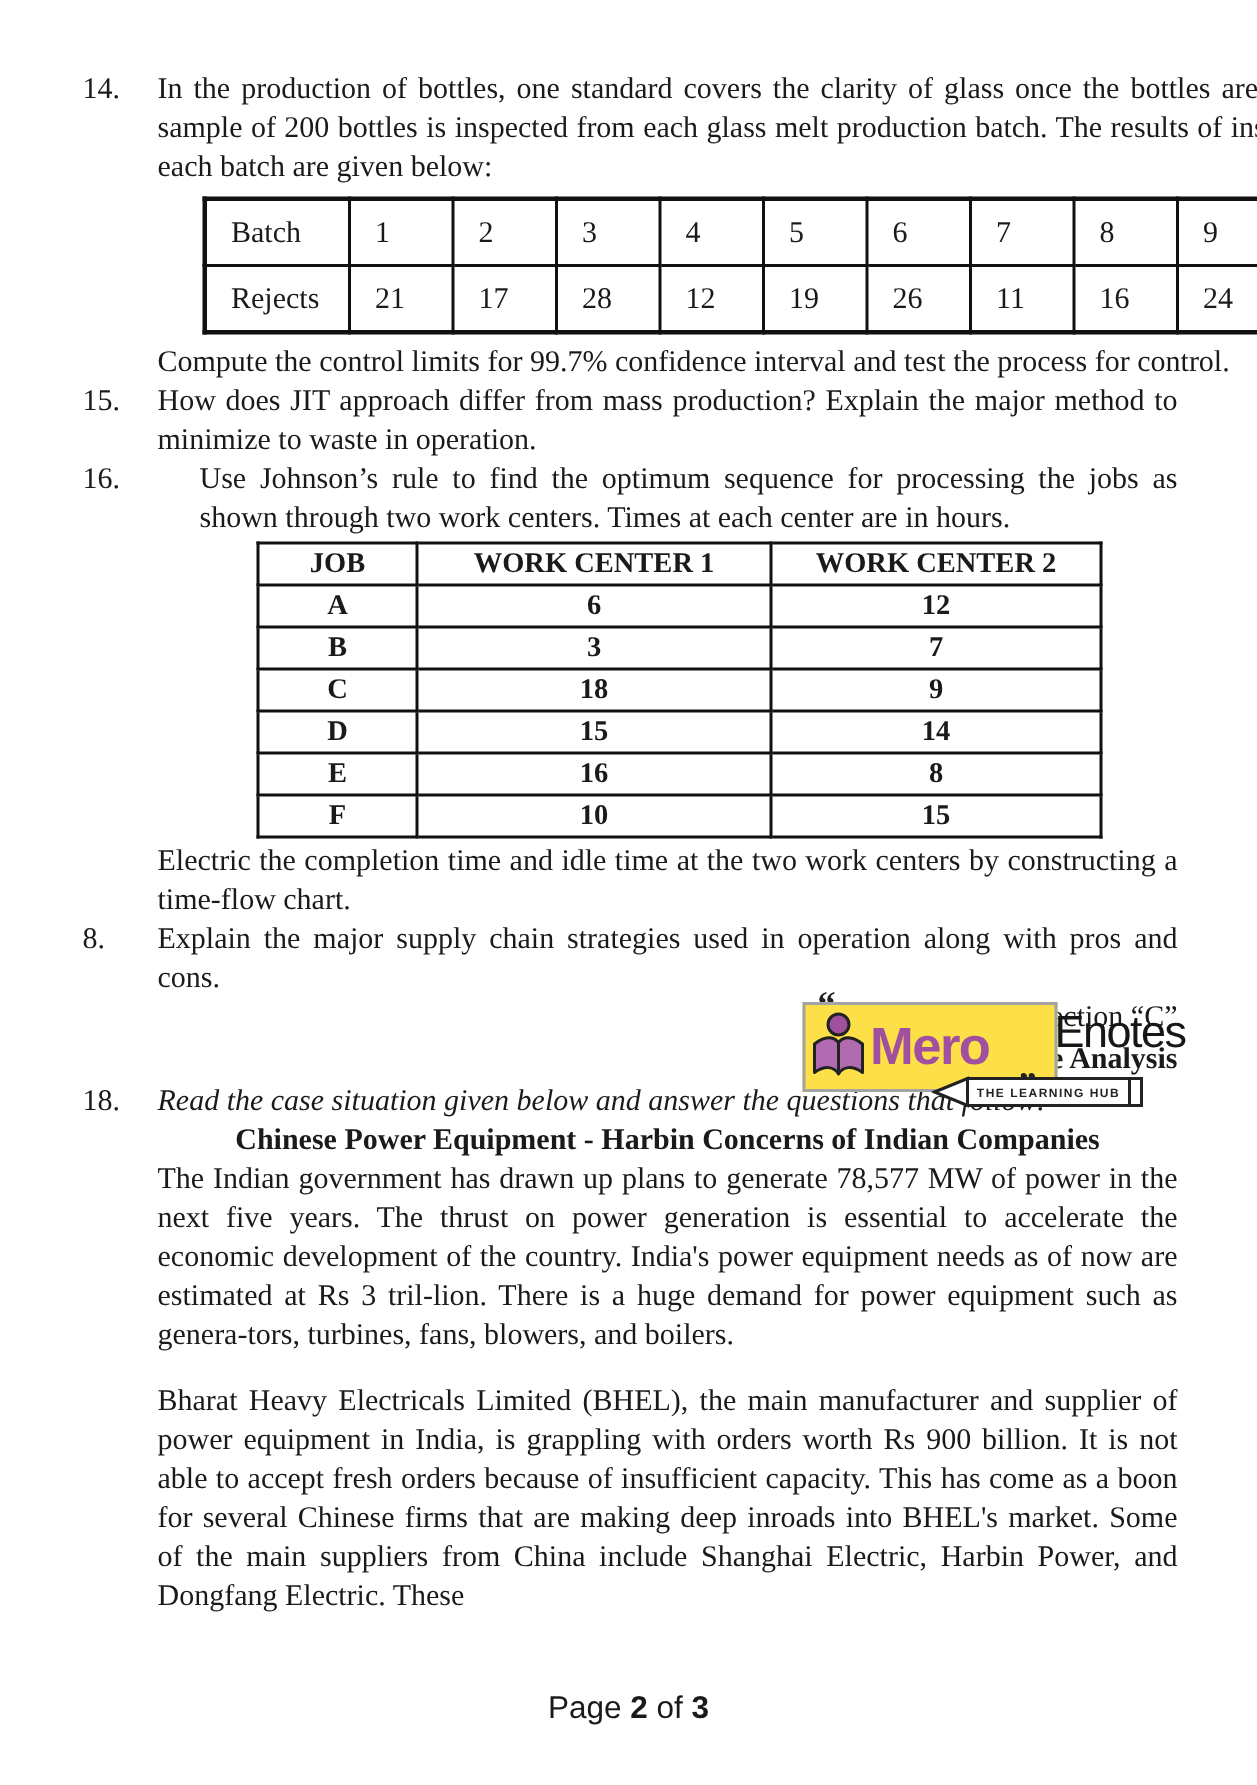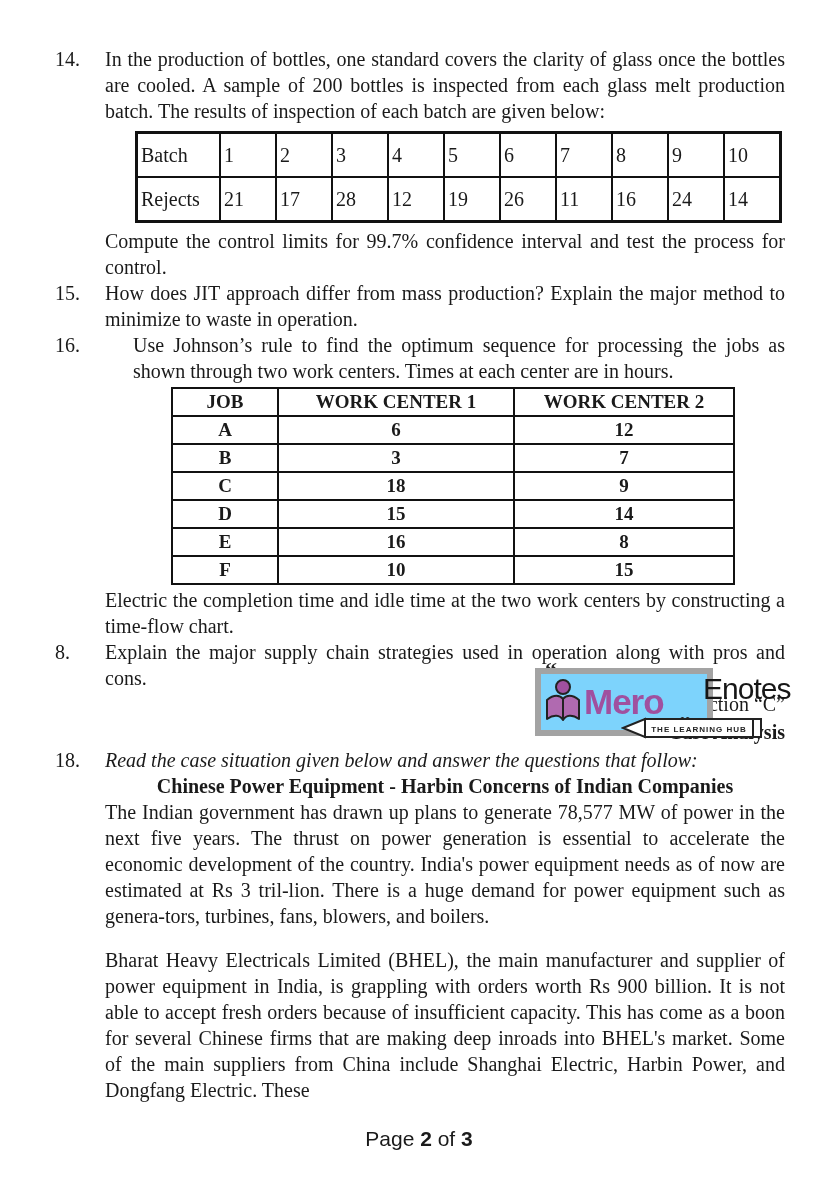--- a/index.html
+++ b/index.html
@@ -17,21 +17,21 @@
   }
   .q-row{display:flex;align-items:flex-start;}
   .q-num{width:50px;flex-shrink:0;}
   .q-body{flex:1;text-align:justify;}
   .indent16{padding-left:28px;}
   
   .batch-table{border-collapse:collapse;margin:7px 0 5px 30px;border:3px solid #111;}
   .batch-table td{
     border:2px solid #111;
     height:42px;min-width:51px;max-width:51px;
-    padding:0 0 0 3px;vertical-align:middle;font-size:20px;
+    padding:0 0 0 16px;vertical-align:middle;font-size:20px;
   }
   .batch-table td.rowlabel{min-width:78px;max-width:78px;}
   
   .job-table{border-collapse:collapse;margin:3px 0 2px 66px;border:2px solid #111;}
   .job-table th,.job-table td{
     border:2px solid #111;text-align:center;font-weight:bold;
     font-size:19px;height:25px;padding:0 6px;
   }
   .job-table th:nth-child(1),.job-table td:nth-child(1){width:92px;}
   .job-table th:nth-child(2),.job-table td:nth-child(2){width:222px;}
@@ -42,21 +42,21 @@
   .section-sub{font-weight:bold;line-height:29px;}
   
   .instruction{font-style:italic;}
   .case-title{font-weight:bold;text-align:center;}
   .case-para{text-align:justify;}
   .para-gap{margin-top:18px;}
   
   .logo{position:absolute;left:533px;top:660px;width:240px;height:80px;}
   .logo-box{
     position:absolute;left:2px;top:8px;width:166px;height:56px;
-    border:6px solid #a3a3a3;display:flex;align-items:center;background:#7dd3fc;text-align:right;
+    border:2px solid #a3a3a3;display:flex;align-items:center;background:#fde047;text-align:right;
   }
   .reading-icon{margin-left:2px;flex-shrink:0;}
   .brand-mero{
     font-family:"Liberation Sans","DejaVu Sans",sans-serif;
     font-weight:bold;font-size:35px;color:#a0509f;letter-spacing:-1px;margin-left:1px;
   }
   .brand-enotes{
     position:absolute;left:170px;top:16px;
     font-family:"Liberation Sans","DejaVu Sans",sans-serif;
     font-weight:normal;font-size:30px;color:#161616;letter-spacing:-1px;white-space:nowrap;

